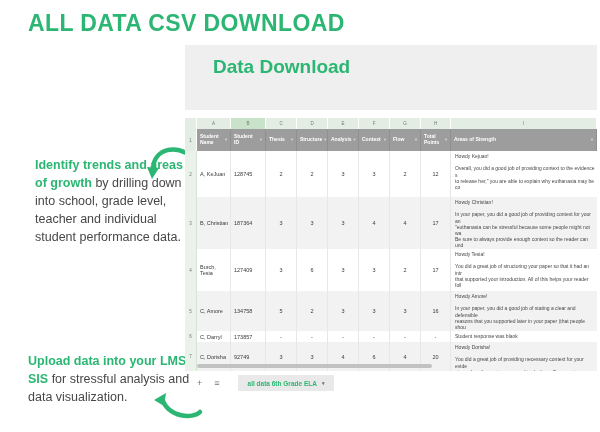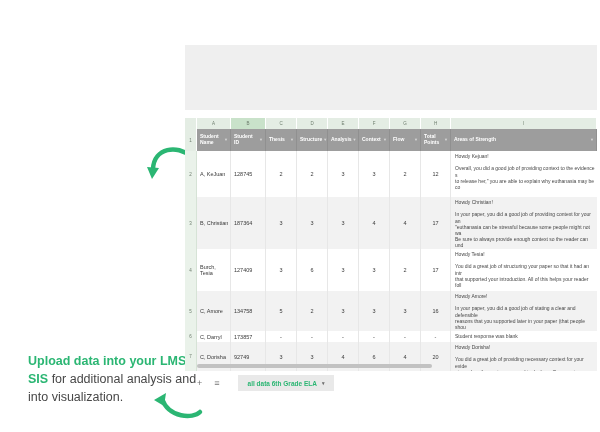--- a/index.html
+++ b/index.html
@@ -78,37 +78,42 @@
   .tb-icon{color:#757575;font-size:9px;margin-left:12px;cursor:default;}
   .tab{margin-left:18px;background:#e9e9e9;height:16px;display:flex;align-items:center;
        padding:0 10px;font-size:6.5px;font-weight:bold;color:#2bb673;}
   .tab .caret{color:#6d6d6d;margin-left:5px;font-size:5px;}
 </style>
 </head>
 <body>
 
 <div class="canvas">
 
+  <h1 class="page-title">ALL DATA CSV DOWNLOAD</h1>
 
   <svg class="arrow arrow1" width="52" height="40">
     <path d="M50,12 C38,1 14,3 13,25"></path>
     <polygon points="7,23 19,24 12,35"></polygon>
   </svg>
 
+  <div class="note note1">
+    <span class="green">Identify trends and areas of growth</span><span> by drilling down into school, grade level, teacher and individual student performance data.</span>
+  </div>
 
   <div class="note note2">
-    <span class="green">Upload data into your LMS OR SIS</span><span> for additional analysis and into visualization.</span>
+    <span class="green">Upload data into your LMS OR SIS</span><span> for stressful analysis and data visualization.</span>
   </div>
 
   <svg class="arrow arrow2" width="52" height="34">
     <path d="M50,26 C43,33 19,32 12,13"></path>
     <polygon points="4,14 16,7 14,20"></polygon>
   </svg>
 
   <div class="band">
+    <div class="band-title">Data Download</div>
   </div>
 
   <div class="sheet">
     <div class="letters" id="letters">
         <div class="lcell w-num"></div>
         <div class="lcell w0">A</div>
         <div class="lcell w1">B</div>
         <div class="lcell w2">C</div>
         <div class="lcell w3">D</div>
         <div class="lcell w4">E</div>

